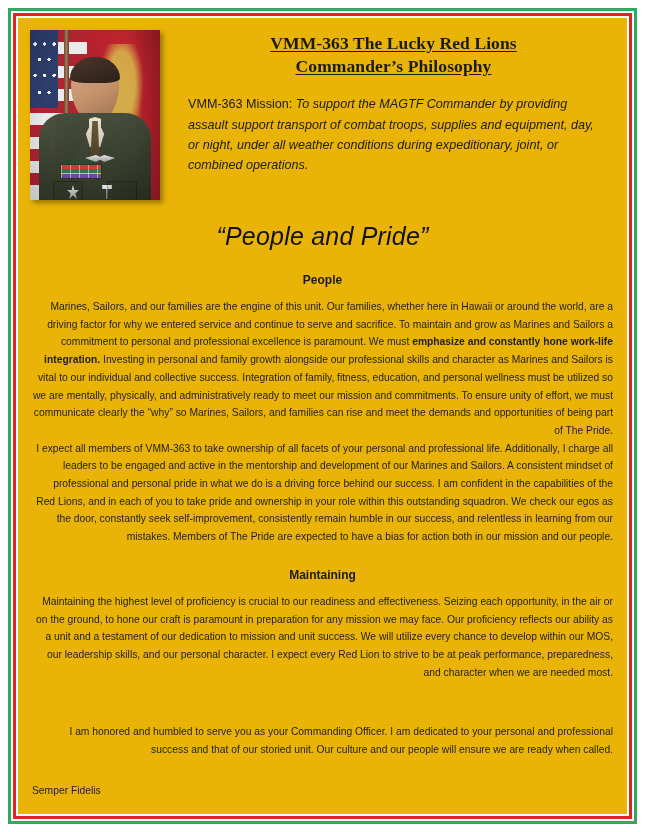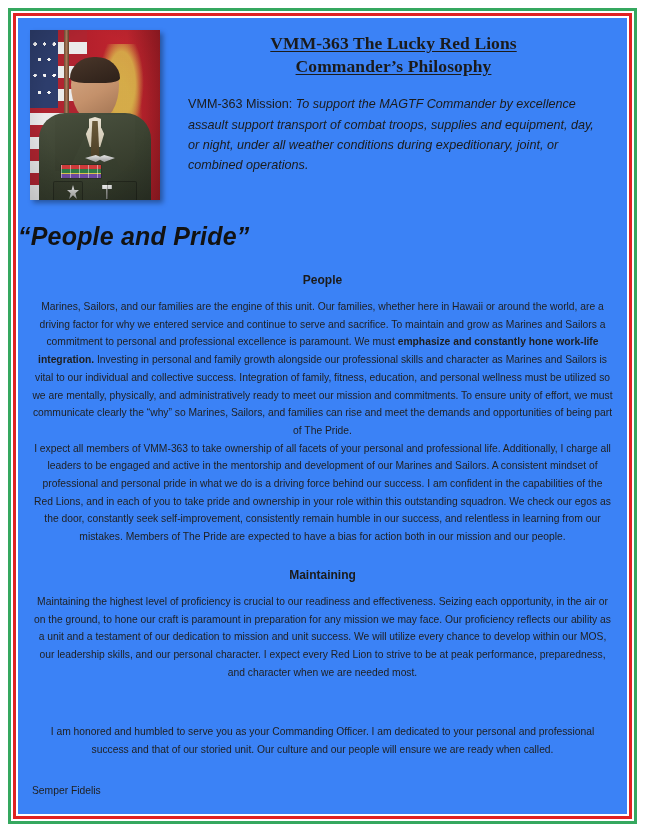--- a/index.html
+++ b/index.html
@@ -25,21 +25,21 @@
   .page-border-inner {
     position: absolute;
     left: 13px; top: 13px; right: 13px; bottom: 13px;
     border: 3px solid #e02222;
     pointer-events: none;
   }
 
   .page {
     position: absolute;
     left: 18px; top: 18px; right: 18px; bottom: 18px;
-    background: #3b82f6;
+    background: #eab308;
     overflow: hidden;
   }
 
   
   .header-row {
     display: flex;
     align-items: flex-start;
     padding: 8px 18px 0 12px;
   }
 
@@ -219,43 +219,44 @@
     max-width: 420px;
   }
   .mission .mission-label {
     font-style: normal;
     font-weight: normal;
     text-align: right;
   }
 
   
   .motto {
+    text-align: center;
     font-size: 25px;
-    font-weight: bold;
+    font-weight: normal;
     font-style: italic;
     margin: 22px 0 0 0;
     letter-spacing: 0.2px;
     color: #121212;
   }
 
   
   .body-wrap {
     padding: 0 14px 0 14px;
   }
   .section-heading {
     text-align: center;
     font-size: 12px;
     font-weight: bold;
     margin: 22px 0 11px 0;
     color: #1b1b1b;
   }
   .para {
     font-size: 10.3px;
     line-height: 1.72;
-    text-align: center;
+    text-align: right;
     color: #1f1f1f;
     margin: 0;
   }
   .para b { font-weight: bold; }
 
   .closing {
     margin-top: 42px;
   }
 
   
@@ -304,21 +305,21 @@
         <div class="vignette"></div>
       </div>
     </div>
 
     <div class="header-text">
       <div class="doc-title">
         <span class="t-line">VMM-363 The Lucky Red Lions</span><br>
         <span class="t-line">Commander’s Philosophy</span>
       </div>
 
-      <p class="mission"><span class="mission-label">VMM-363 Mission:</span><span> To support the MAGTF Commander by excellence assault support transport of combat troops, supplies and equipment, day, or night, under all weather conditions during expeditionary, joint, or combined operations.</span></p>
+      <p class="mission"><span class="mission-label">VMM-363 Mission:</span><span> To support the MAGTF Commander by providing assault support transport of combat troops, supplies and equipment, day, or night, under all weather conditions during expeditionary, joint, or combined operations.</span></p>
     </div>
   </div>
 
   <div class="motto">“People and Pride”</div>
 
   <div class="body-wrap">
 
     <div class="section-heading">People</div>
     <p class="para"><span>Marines, Sailors, and our families are the engine of this unit. Our families, whether here in Hawaii or around the world, are a driving factor for why we entered service and continue to serve and sacrifice. To maintain and grow as Marines and Sailors a commitment to personal and professional excellence is paramount. We must </span><b>emphasize and constantly hone work-life integration.</b><span> Investing in personal and family growth alongside our professional skills and character as Marines and Sailors is vital to our individual and collective success. Integration of family, fitness, education, and personal wellness must be utilized so we are mentally, physically, and administratively ready to meet our mission and commitments. To ensure unity of effort, we must communicate clearly the “why” so Marines, Sailors, and families can rise and meet the demands and opportunities of being part of The Pride.</span></p>
 

